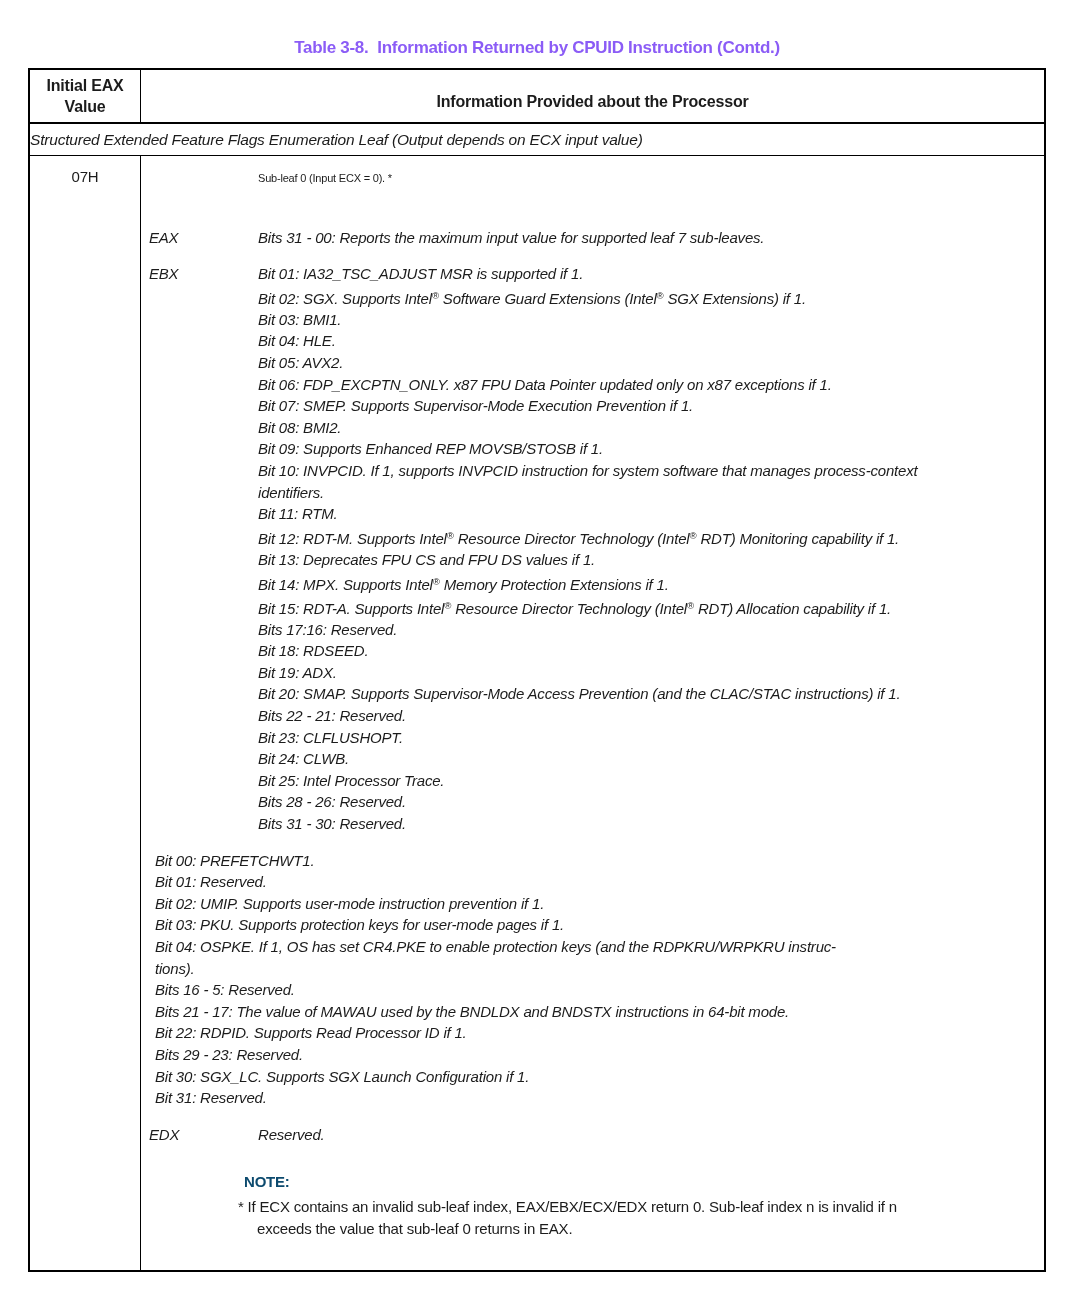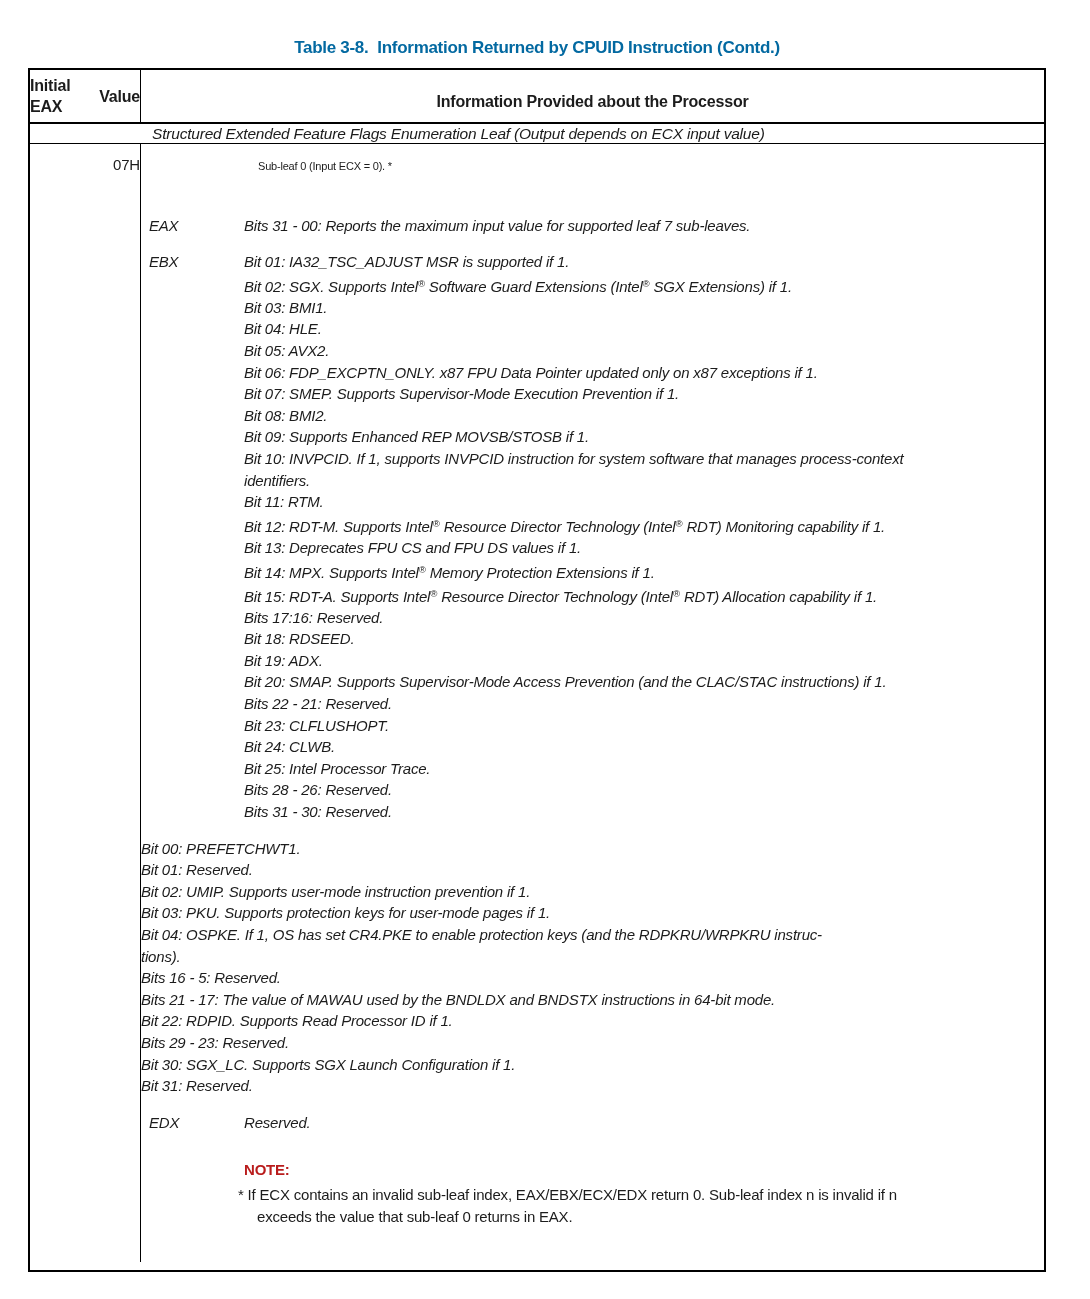--- a/index.html
+++ b/index.html
@@ -6,69 +6,69 @@
   body{
     width:1090px;height:1299px;background:#ffffff;
     font-family:"Liberation Sans",sans-serif;color:#1c1c1c;
     letter-spacing:-0.2px;overflow:hidden;
   }
   .page{position:relative;width:1090px;height:1299px;}
 
   .doc-title{
     position:absolute;top:37px;left:28px;width:1018px;
     text-align:center;font-weight:700;font-size:17px;line-height:22px;
-    color:#0369a1;letter-spacing:-0.3px;
+    color:#8b5cf6;letter-spacing:-0.3px;
   }
   .doc-title .gap{display:inline-block;width:9px;}
 
   .cpuid-table{
     position:absolute;top:68px;left:28px;width:1018px;height:1204px;
     border:2px solid #000;box-sizing:border-box;overflow:hidden;
     background:#fff;
   }
 
   .header-row{display:flex;height:52px;border-bottom:2px solid #000;}
   .col1{width:111px;border-right:1.5px solid #000;box-sizing:border-box;flex-shrink:0;}
   .header-col1{
-    display:flex;flex-direction:row;justify-content:center;align-items:center;
+    display:flex;flex-direction:column;justify-content:center;align-items:center;
     font-weight:700;font-size:16px;line-height:21px;
   }
   .header-col2{
     flex:1;display:flex;align-items:center;justify-content:center;
     font-weight:700;font-size:16px;padding-top:12px;box-sizing:border-box;
   }
 
   .section-row{
-    height:20px;border-bottom:1.5px solid #000;box-sizing:border-box;
-    display:flex;align-items:center;padding-left:122px;
+    height:32px;border-bottom:1.5px solid #000;box-sizing:border-box;
+    display:flex;align-items:center;
     font-style:italic;font-size:15.5px;
   }
 
   .leaf-row{display:flex;height:1118px;}
   .leaf-col1{
-    text-align:right;padding-top:12px;font-size:15px;box-sizing:border-box;
+    text-align:center;padding-top:12px;font-size:15px;box-sizing:border-box;
   }
   .leaf-col2{flex:1;padding-top:12px;box-sizing:border-box;}
 
   .subleaf-title{margin:0 0 37px 117px;font-size:11px;line-height:21.6px;}
 
   .register-row{display:flex;margin-bottom:15px;font-size:15px;font-style:italic;}
   .reg-name{width:103px;padding-left:8px;box-sizing:border-box;line-height:21.6px;flex-shrink:0;}
   .reg-lines{flex:1;}
-  .desc-line{line-height:21.6px;position:relative;white-space:nowrap;}
+  .desc-line{line-height:21.6px;position:relative;white-space:nowrap;margin-left:14px;}
 
   .sup{font-size:9.5px;vertical-align:4.5px;letter-spacing:0;}
 
   .red-underline{
     position:absolute;left:-13px;top:12px;width:742px;height:28px;
     pointer-events:none;z-index:3;overflow:visible;
   }
 
   .note-block{margin-left:103px;margin-top:26px;}
-  .note-label{color:#b91c1c;font-weight:700;font-size:15px;line-height:21.6px;margin-bottom:3px;}
+  .note-label{color:#0c4a6e;font-weight:700;font-size:15px;line-height:21.6px;margin-bottom:3px;}
   .note-line{font-size:15px;line-height:21.6px;white-space:nowrap;}
   .note-line.first{margin-left:-6px;}
   .note-line.cont{margin-left:13px;}
 </style>
 </head>
 <body>
 
 <div class="page">
 
   <div class="doc-title">

